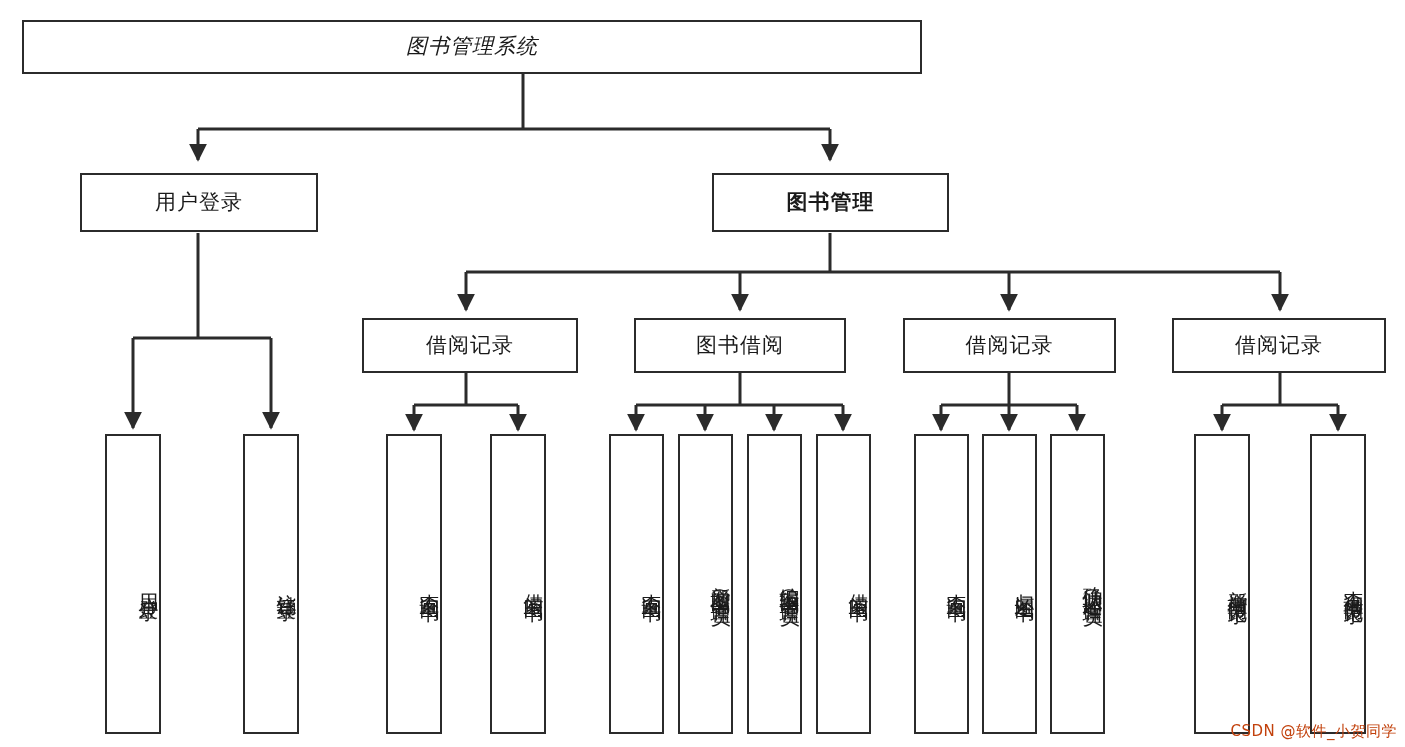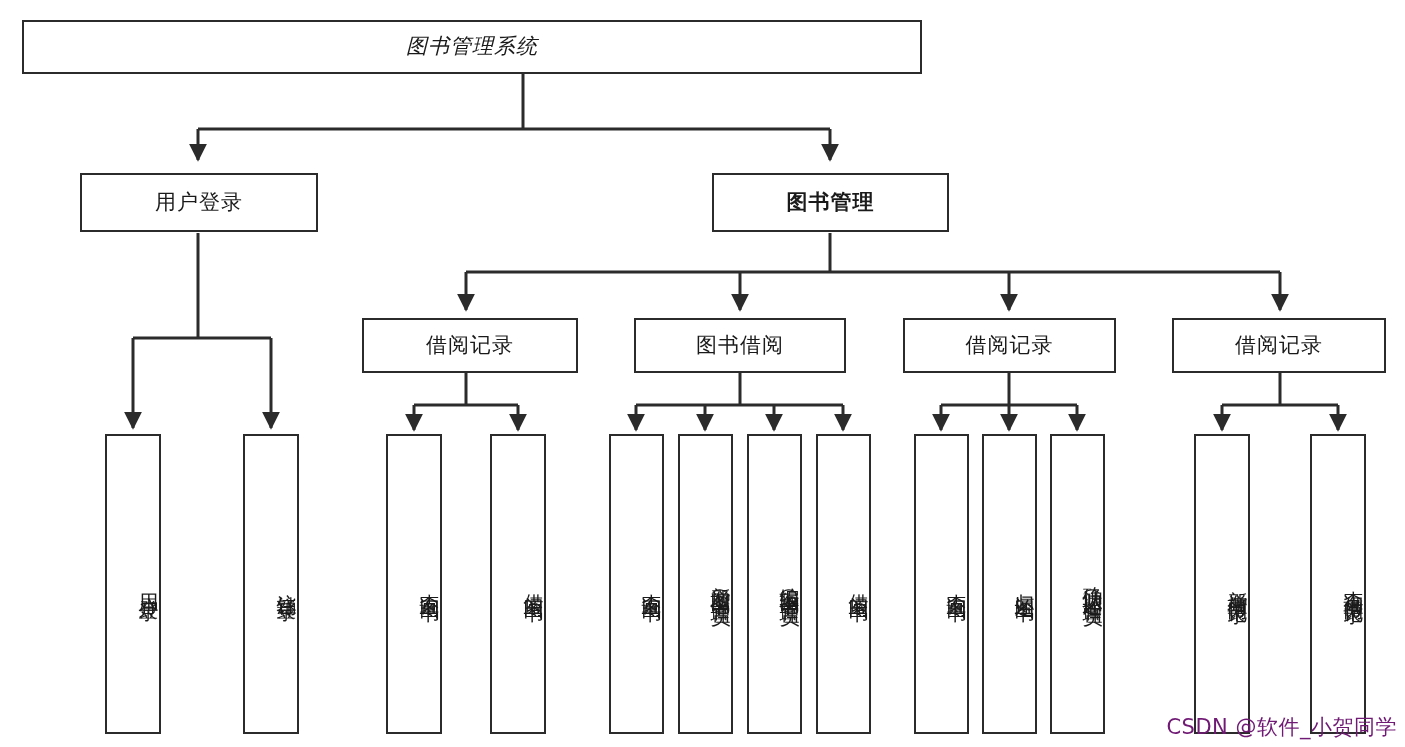--- a/index.html
+++ b/index.html
@@ -54,22 +54,22 @@
   }
   .node.vert > span {
     writing-mode: vertical-rl;
     text-orientation: upright;
     display: block;
   }
   #watermark {
     position: absolute;
     right: 8px;
     bottom: 6px;
-    font-size: 21px;
-    color: #701a75;
+    font-size: 15px;
+    color: #c2410c;
     letter-spacing: 0.5px;
     z-index: 20;
     white-space: nowrap;
     font-family: "DejaVu Sans", "Liberation Sans", sans-serif;
   }
 </style>
 </head>
 <body>
 
 <div id="canvas">

